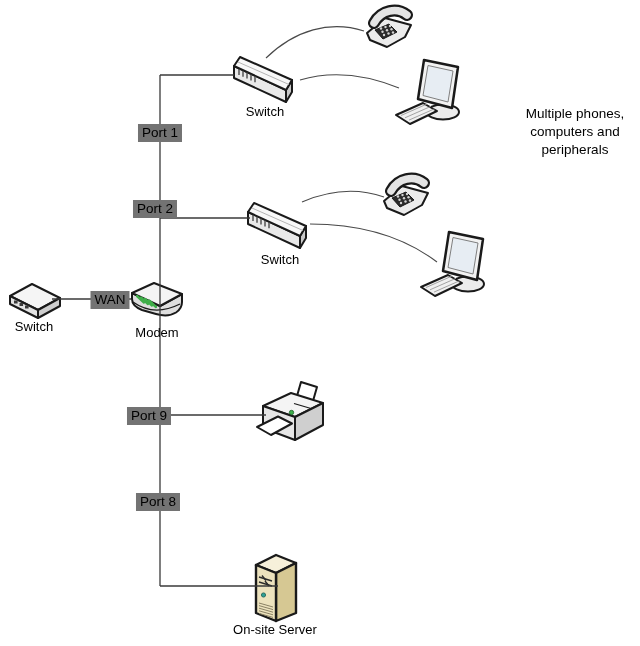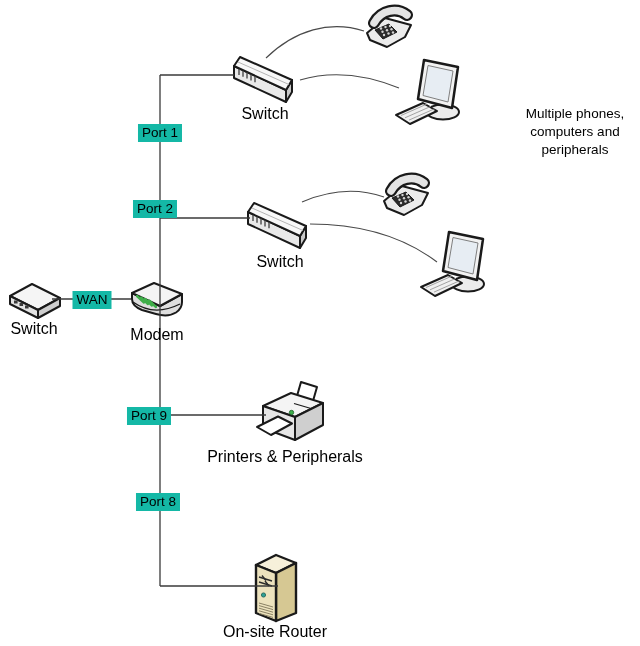--- a/index.html
+++ b/index.html
@@ -3,27 +3,27 @@
 <meta charset="utf-8">
 <style>
   html,body{margin:0;padding:0;background:#fff;}
   .canvas{
     position:relative;width:640px;height:646px;background:#ffffff;overflow:hidden;
     font-family:"Liberation Sans",sans-serif;color:#000;
   }
   .icon{position:absolute;}
   .connectors{position:absolute;left:0;top:0;width:640px;height:646px;}
   .lbl{
-    position:absolute;font-size:16px;line-height:1.2;text-align:left;
+    position:absolute;font-size:13px;line-height:1.2;text-align:left;
     white-space:nowrap;transform:translateX(-50%);
   }
   .portlbl{
     position:absolute;font-size:13.5px;line-height:1.15;text-align:left;
     white-space:nowrap;transform:translateX(-50%);
-    background:#14b8a6;padding:1px 4px;
+    background:#737373;padding:1px 4px;
   }
   .annotation{
     position:absolute;font-size:13.5px;line-height:1.35;text-align:center;
     white-space:pre-line;
   }
 </style>
 </head>
 <body>
 
 <div class="canvas">
@@ -191,26 +191,25 @@
       <path d="M300 80 C330 71 362 73 399 88"></path>
       <path d="M302 202 C330 190 358 188 384 197"></path>
       <path d="M310 224 C355 224 400 234 437 262"></path>
     </g>
   </svg>
 
   <div class="portlbl" style="left:160px;top:124px">Port 1</div>
   <div class="portlbl" style="left:155px;top:200px">Port 2</div>
   <div class="portlbl" style="left:149px;top:407px">Port 9</div>
   <div class="portlbl" style="left:158px;top:493px">Port 8</div>
-  <div class="portlbl" style="left:92px;top:291px">WAN</div>
+  <div class="portlbl" style="left:110px;top:291px">WAN</div>
 
   <div class="lbl" style="left:265px;top:104px">Switch</div>
   <div class="lbl" style="left:280px;top:252px">Switch</div>
   <div class="lbl" style="left:34px;top:319px">Switch</div>
   <div class="lbl" style="left:157px;top:325px">Modem</div>
-  <div class="lbl" style="left:285px;top:447px">Printers &amp; Peripherals</div>
-  <div class="lbl" style="left:275px;top:622px">On-site Router</div>
+  <div class="lbl" style="left:275px;top:622px">On-site Server</div>
 
   <div class="annotation" style="left:512px;top:105px;width:126px">Multiple phones,
 computers and
 peripherals</div>
 
 </div>
 
 </body></html>

